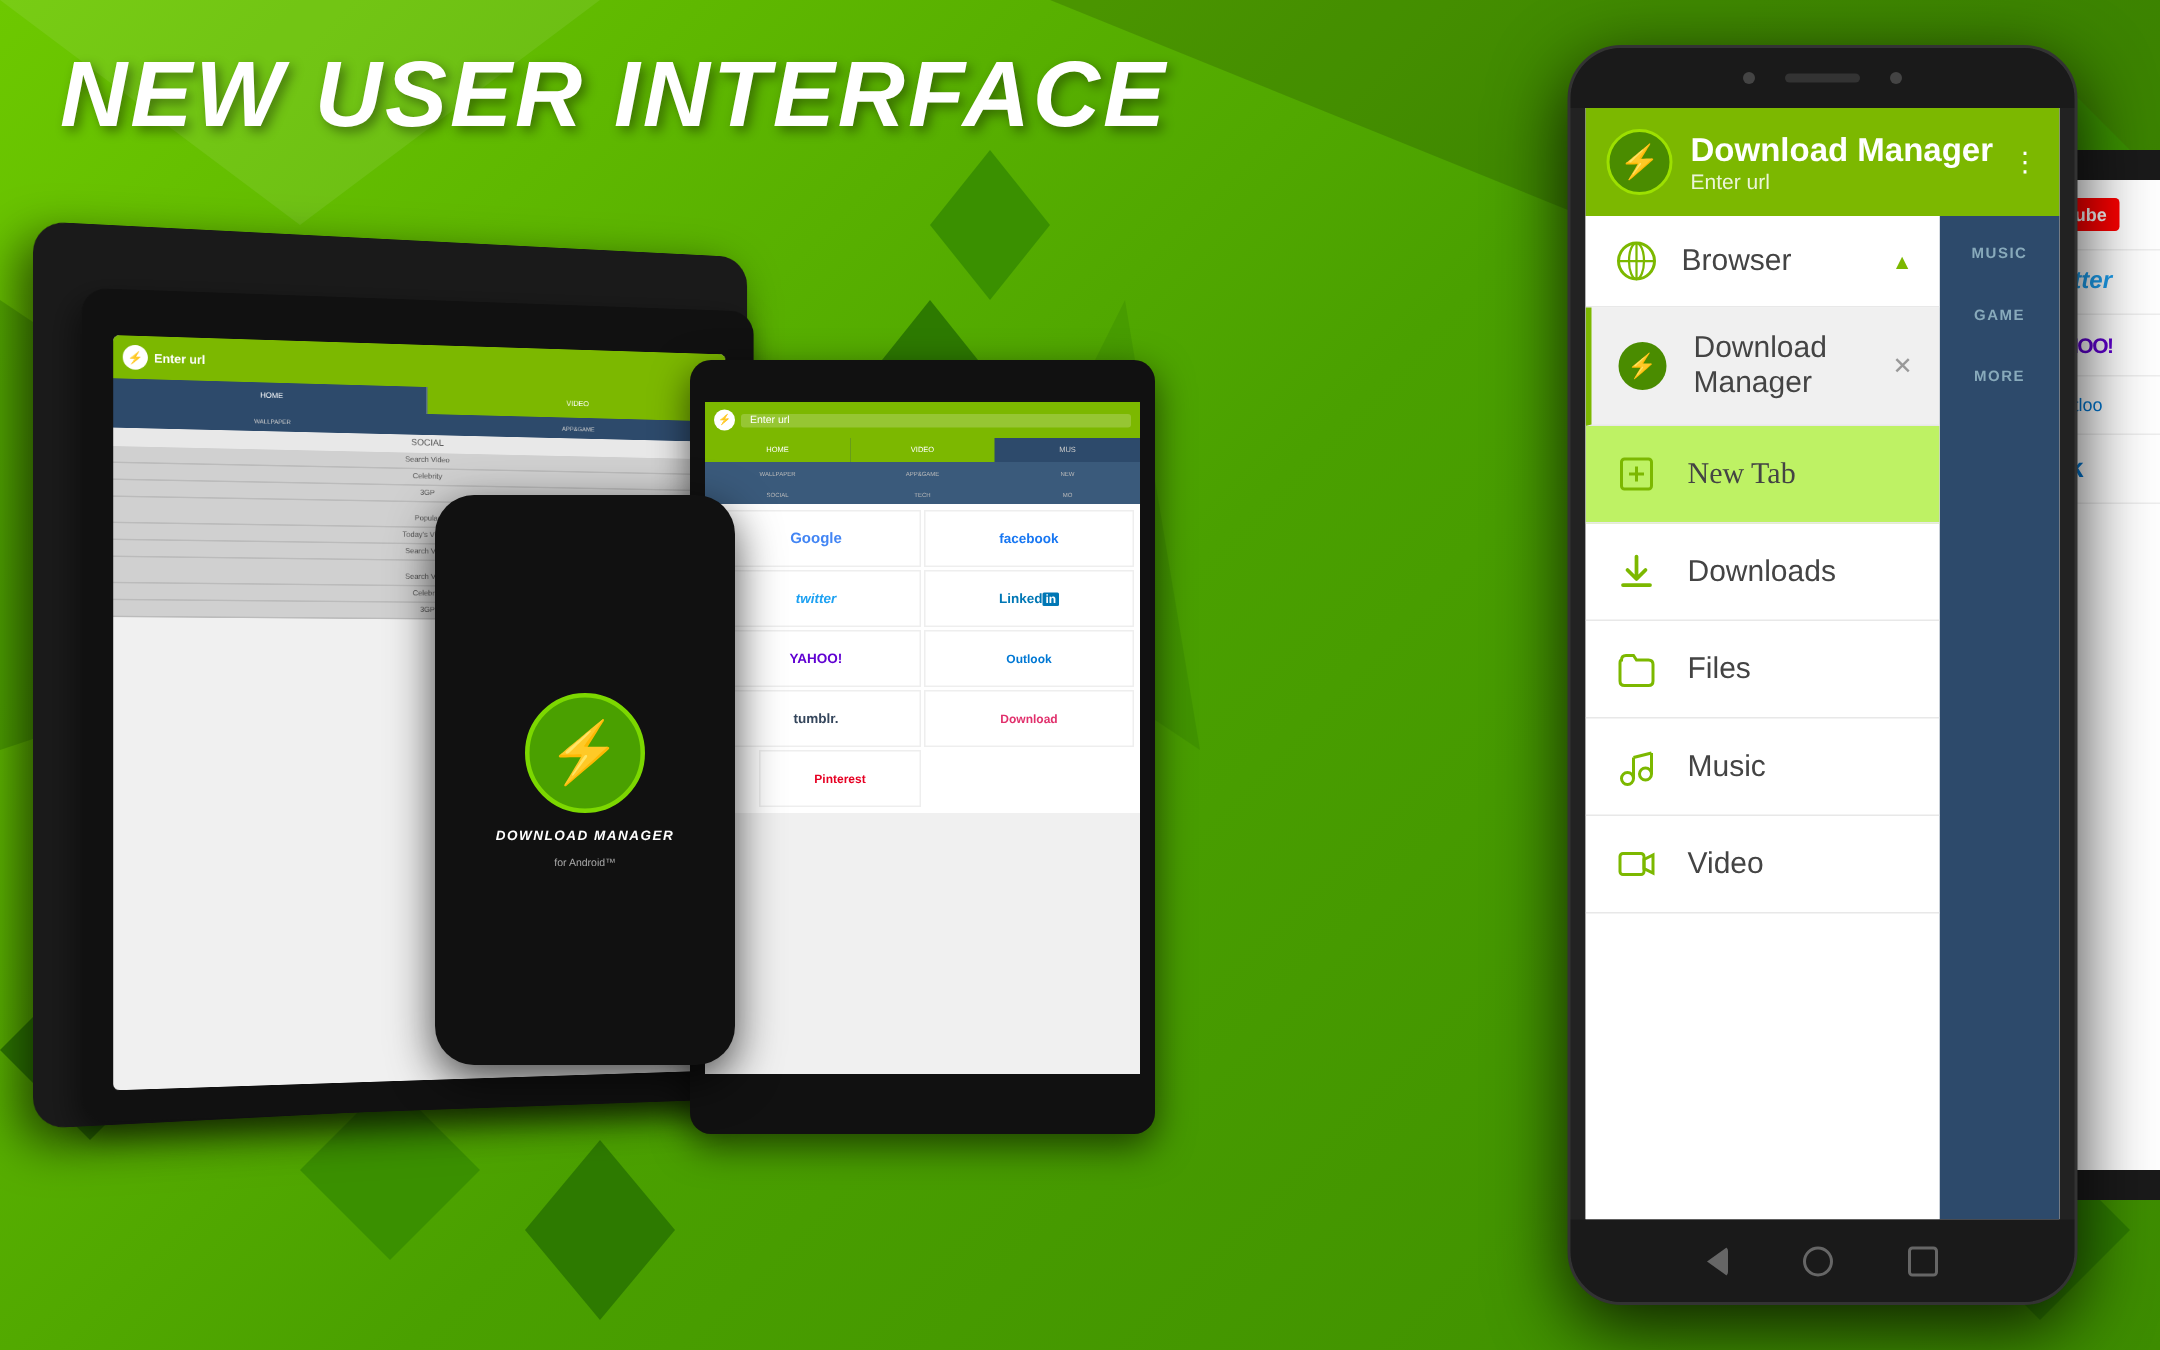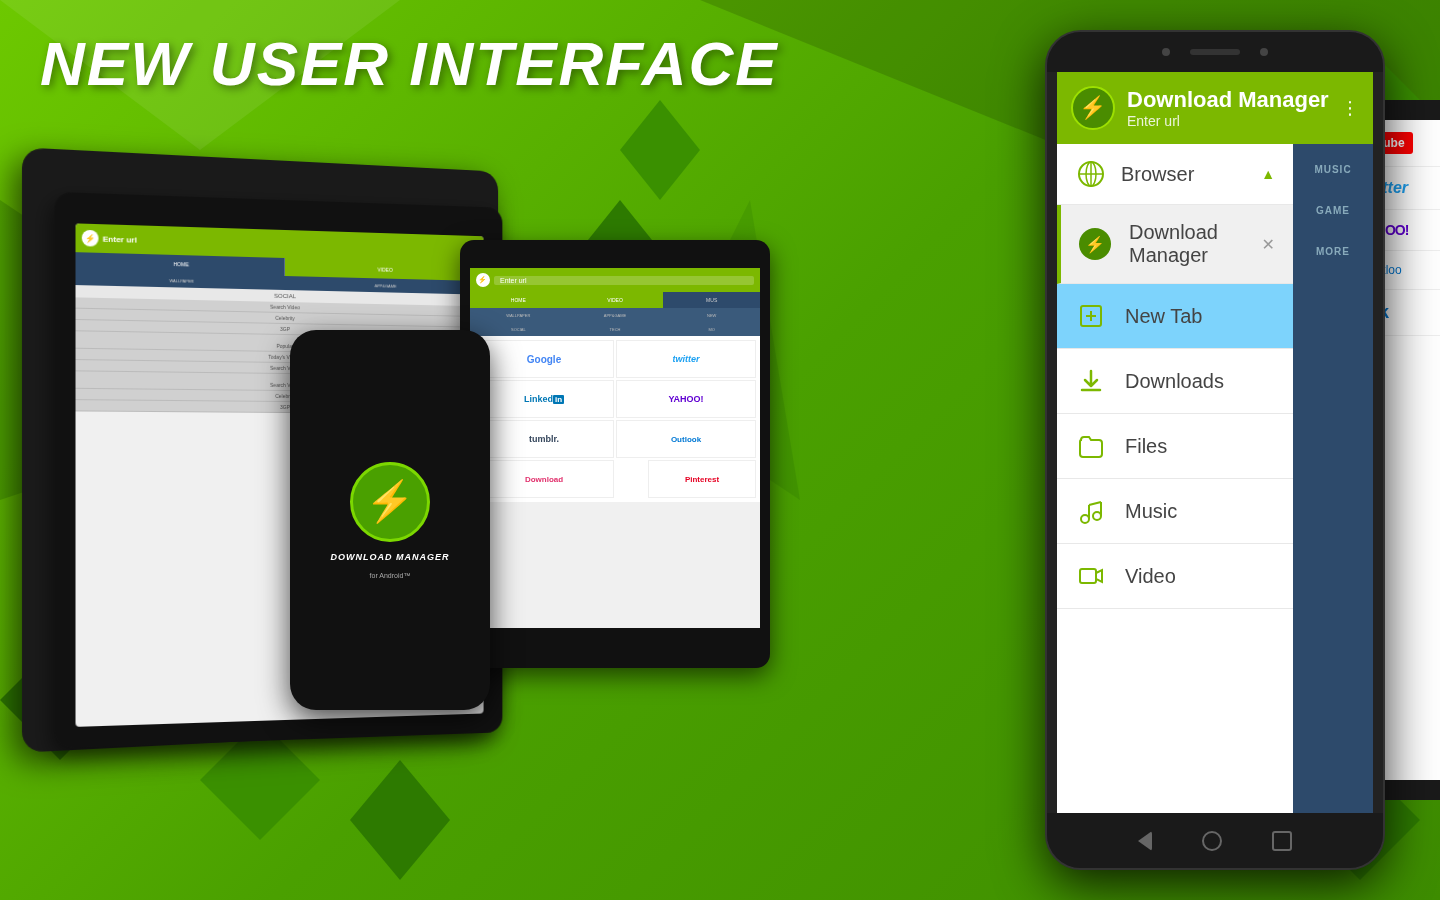--- a/index.html
+++ b/index.html
@@ -211,21 +211,21 @@
       font-size: 7px;
       text-align: center;
     }
 
     
     .tablet-middle {
       position: absolute;
       left: 460px;
       top: 240px;
       width: 310px;
-      height: 428px;
+      height: 516px;
       background: #111;
       border-radius: 14px;
       box-shadow: 0 8px 25px rgba(0,0,0,0.6);
       z-index: 12;
       overflow: hidden;
     }
     .tablet-middle-screen {
       position: absolute;
       inset: 28px 10px 40px 10px;
       background: #f0f0f0;
@@ -655,25 +655,26 @@
         <span>APP&amp;GAME</span>
         <span>NEW</span>
       </div>
       <div class="tablet-m-tabs2">
         <span>SOCIAL</span>
         <span>TECH</span>
         <span>MO</span>
       </div>
       <div class="apps-grid">
         <div class="app-cell app-google">Google</div>
+        <div class="app-cell app-facebook">facebook</div>
         <div class="app-cell app-twitter" style="color:#1da1f2;font-style:italic;">twitter</div>
         <div class="app-cell app-linkedin">Linked<span style="background:#0077b5;color:white;padding:0 2px;border-radius:1px;font-size:8px;">in</span></div>
         <div class="app-cell app-yahoo">YAHOO!</div>
+        <div class="app-cell" style="color:#0078d4;font-size:8px;">Outlook</div>
         <div class="app-cell app-tumblr">tumblr.</div>
-        <div class="app-cell" style="color:#0078d4;font-size:8px;">Outlook</div>
         <div class="app-cell app-instagram">Download</div>
         <div class="app-cell app-pinterest">Pinterest</div>
       </div>
     </div>
   </div>
 
   <div class="phone-main">
 
     <div class="phone-main-camera-bar">
       <div class="camera-dot"></div>
@@ -712,21 +713,21 @@
           <span class="pm-menu-label">Browser</span>
           <span class="pm-menu-arrow">▲</span>
         </div>
 
         <div class="pm-menu-item active">
           <div class="pm-menu-icon" style="background:#4a8c00;border-radius:50%;width:32px;height:32px;color:white;font-size:16px;">⚡</div>
           <span class="pm-menu-label">Download Manager</span>
           <span class="pm-menu-close">✕</span>
         </div>
 
-        <div class="pm-menu-item" style="background:#7dd3fc;">
+        <div class="pm-menu-item" style="background:#bef264;font-family:Liberation Serif, serif;">
           <div class="pm-menu-icon">
             <svg width="28" height="28" viewBox="0 0 28 28" fill="none">
               <rect x="4" y="4" width="20" height="20" rx="2" stroke="#7cb800" stroke-width="2" fill="none"></rect>
               <line x1="14" y1="9" x2="14" y2="19" stroke="#7cb800" stroke-width="2"></line>
               <line x1="9" y1="14" x2="19" y2="14" stroke="#7cb800" stroke-width="2"></line>
             </svg>
           </div>
           <span class="pm-menu-label">New Tab</span>
         </div>
 

